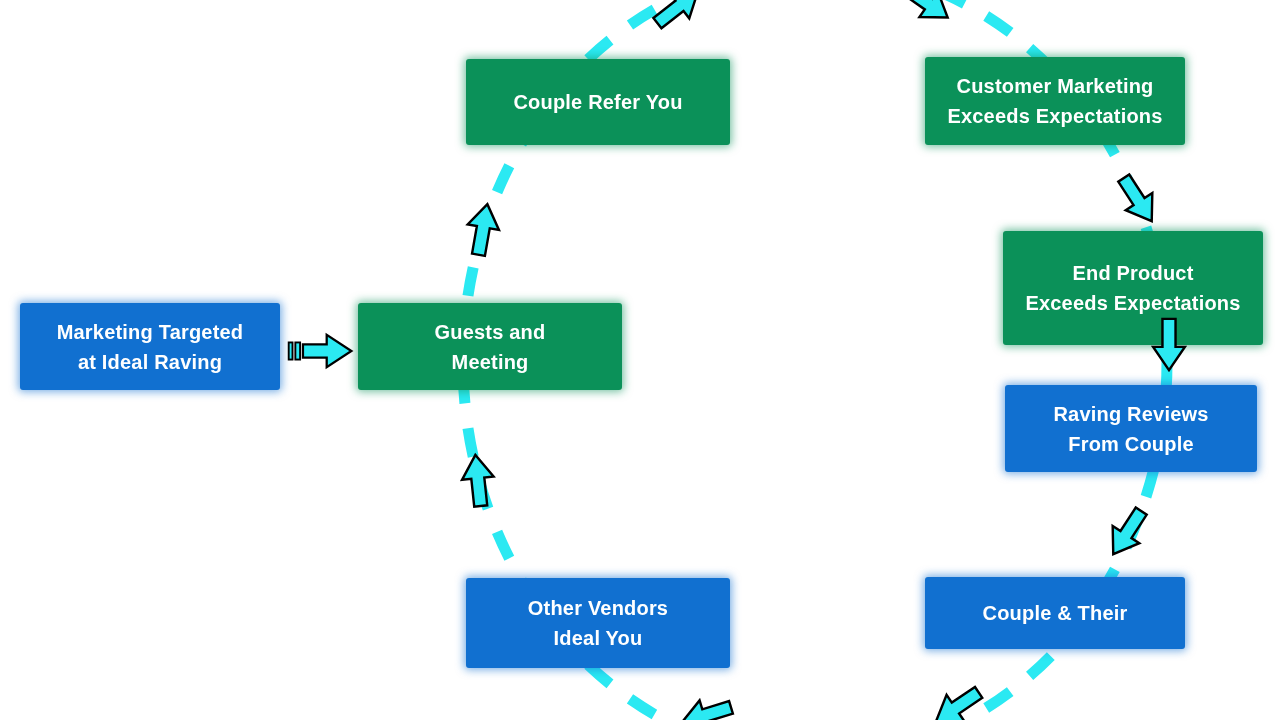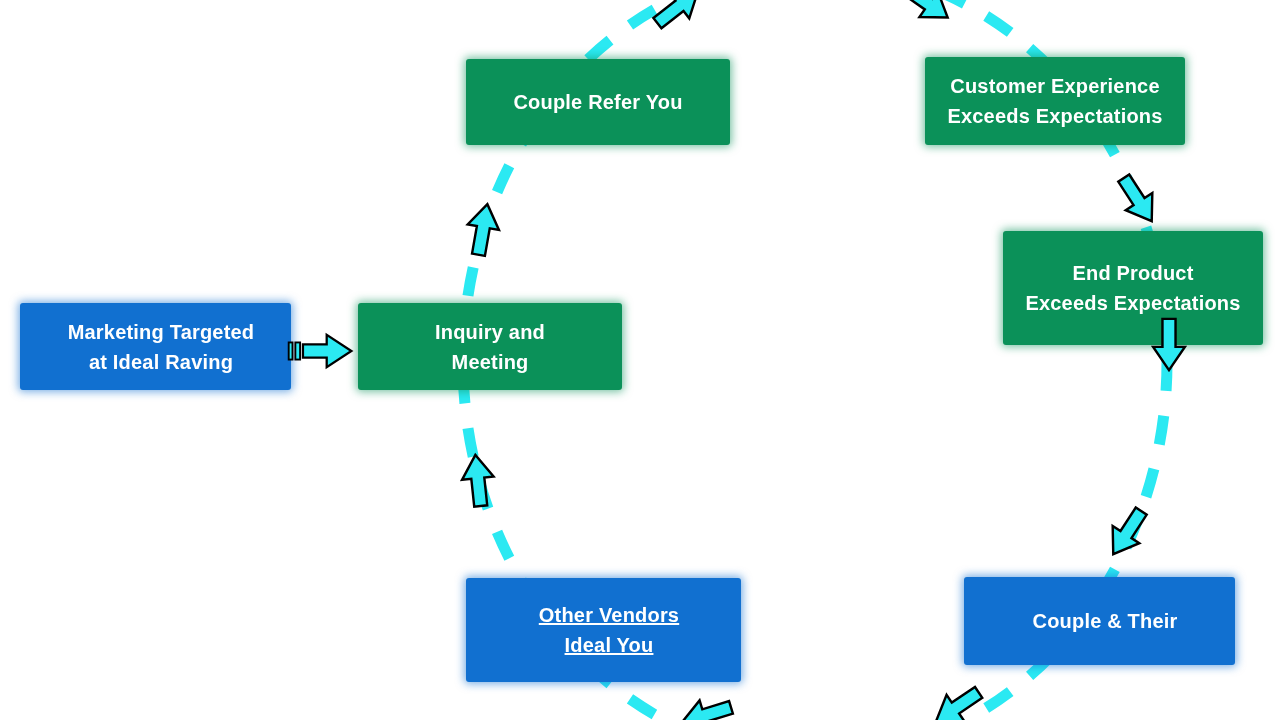--- a/index.html
+++ b/index.html
@@ -32,21 +32,20 @@
     color: #ffffff;
     font-weight: bold;
     font-size: 20px;
     line-height: 30px;
     border-radius: 3px;
     letter-spacing: 0.2px;
   }
   .node.blue {
     background: #1170d0;
     box-shadow: 0 0 9px 2px rgba(17, 112, 208, 0.55);
-    padding-left: 11px;
   }
   .node.green {
     background: #0b9159;
     box-shadow: 0 0 9px 2px rgba(11, 145, 89, 0.55);
   }
   .node span:empty { display: none; }
   .flow-arrow {
     position: absolute;
     z-index: 4;
   }
@@ -59,45 +58,49 @@
   <svg class="cycle-svg" width="1280" height="720" viewBox="0 0 1280 720">
     <ellipse cx="815" cy="362" rx="352" ry="396" fill="none" stroke="#2BE9F2" stroke-width="11" stroke-dasharray="29 25"></ellipse>
   </svg>
 
   <div class="node blue" style="left:20px; top:303px; width:260px; height:87px;">
     <span>Marketing Targeted</span>
     <span>at Ideal Raving</span>
   </div>
 
   <div class="node green" style="left:358px; top:303px; width:264px; height:87px;">
-    <span>Inquiry and</span>
+    <span>Guests and</span>
     <span>Meeting</span>
   </div>
 
   <div class="node green" style="left:466px; top:59px; width:264px; height:86px;">
     <span>Couple Refer You</span>
 
   </div>
 
   <div class="node green" style="left:925px; top:57px; width:260px; height:88px;">
-    <span>Customer Experience</span>
+    <span>Customer Marketing</span>
     <span>Exceeds Expectations</span>
   </div>
 
   <div class="node green" style="left:1003px; top:231px; width:260px; height:114px;">
     <span>End Product</span>
     <span>Exceeds Expectations</span>
   </div>
 
+  <div class="node blue" style="left:1005px; top:385px; width:252px; height:87px;">
+    <span>Raving Reviews</span>
+    <span>From Couple</span>
+  </div>
 
-  <div class="node blue" style="left:964px; top:577px; width:260px; height:88px;gap:16px;">
+  <div class="node blue" style="left:925px; top:577px; width:260px; height:72px;gap:16px;">
     <span>Couple &amp; Their</span>
   </div>
 
-  <div class="node blue" style="left:466px; top:578px; width:264px; height:104px;text-decoration:underline;">
+  <div class="node blue" style="left:466px; top:578px; width:264px; height:90px;">
     <span>Other Vendors</span>
     <span>Ideal You</span>
   </div>
 
   <svg class="flow-arrow" style="left:285px; top:332px;" width="72" height="38" viewBox="0 0 72 40">
     <rect x="2" y="11" width="4" height="18" fill="#2BE9F2" stroke="#000000" stroke-width="2"></rect>
     <rect x="9" y="11" width="5" height="18" fill="#2BE9F2" stroke="#000000" stroke-width="2"></rect>
     <polygon points="17,13 42,13 42,3 68,20 42,37 42,27 17,27" fill="#2BE9F2" stroke="#000000" stroke-width="2.4"></polygon>
   </svg>
 

